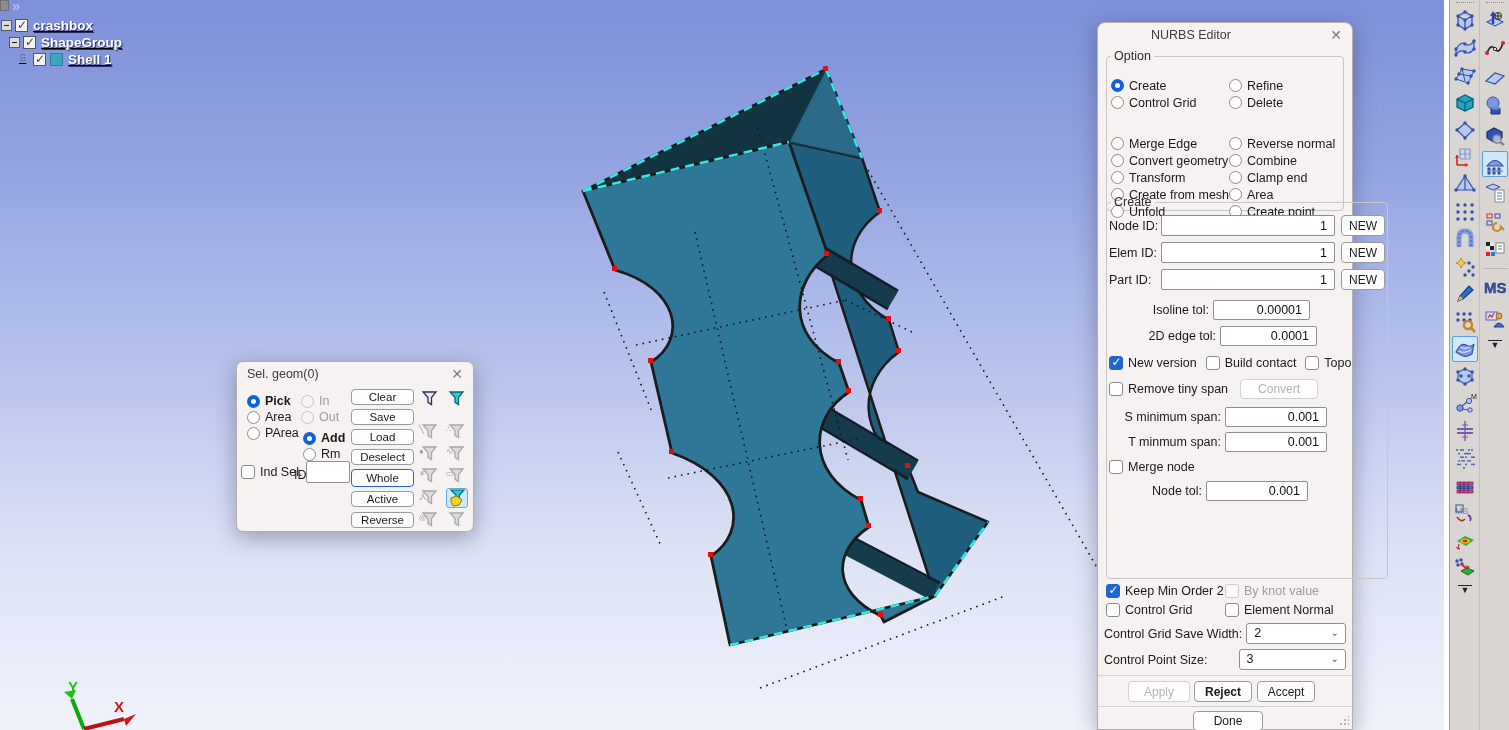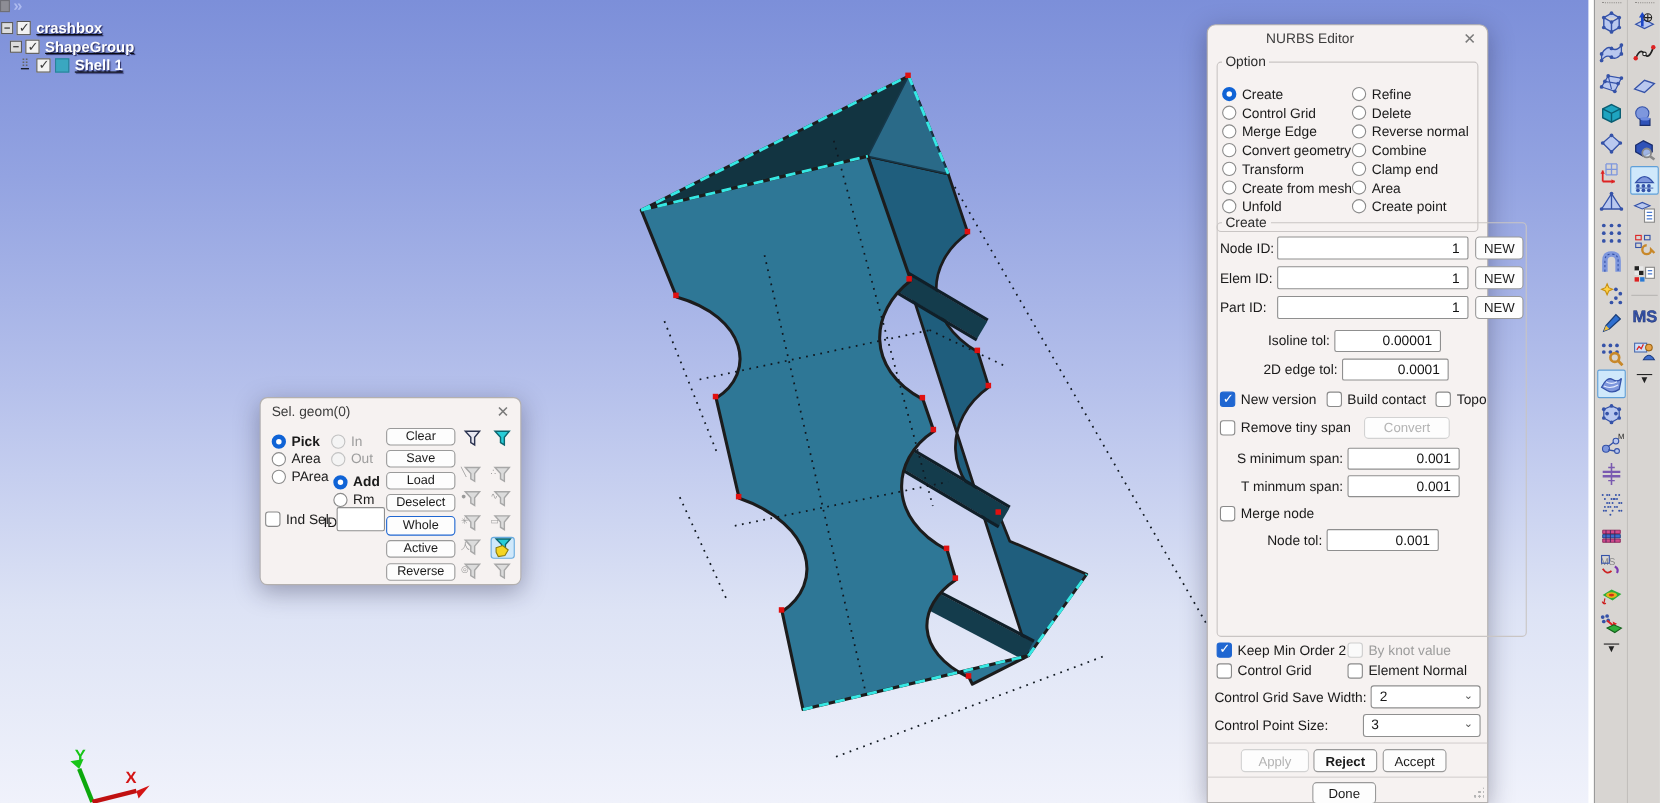--- a/index.html
+++ b/index.html
@@ -341,21 +341,21 @@
           <div style="display:flex;height:17px;align-items:center;">
       <span class="frow" style="width:118px;">
         <span class="radio "></span>
         <span class="rlabel">Control Grid</span>
             </span>
       <span class="frow">
         <span class="radio "></span>
         <span class="rlabel">Delete</span>
             </span>
           </div>
-          <div style="display:flex;height:17px;align-items:center;">
+          <div style="display:flex;height:17px;align-items:center;margin-top:24px;">
       <span class="frow" style="width:118px;">
         <span class="radio "></span>
         <span class="rlabel">Merge Edge</span>
             </span>
       <span class="frow">
         <span class="radio "></span>
         <span class="rlabel">Reverse normal</span>
             </span>
           </div>
           <div style="display:flex;height:17px;align-items:center;">
@@ -497,21 +497,21 @@
       <span class="combo" style="flex:1; height:21px; margin-left:31px;"><span>3</span><span class="chv">⌄</span></span>
     </div>
 
     <div class="sep" style="top:652px;"></div>
     <div class="abs frow" style="left:30px; top:658px;">
       <button class="btn disab" style="width:62px; height:21px;">Apply</button>
       <button class="btn" style="width:58px; height:21px; margin-left:4px; font-weight:bold;">Reject</button>
       <button class="btn" style="width:58px; height:21px; margin-left:5px;">Accept</button>
     </div>
     <div class="sep" style="top:683px;"></div>
-    <button class="btn abs" style="left:95px; top:688px; width:58px; height:20px;">Done</button>
+    <button class="btn abs" style="left:95px; top:688px; width:70px; height:20px;">Done</button>
     <div class="grip"></div>
   </div>
 
   <div class="rtb">
     <div class="col c0" id="tbcol0">
         <div class="grip-h"></div>
         <div class="ticon" style="top: 7px;">
           <svg width="24" height="24" viewBox="0 0 24 24">
             <path d="M5,8 L12,4 L19,8 L19,17 L12,21 L5,17 Z M5,8 L12,12 L19,8 M12,12 L12,21" fill="#b9c8ef" stroke="#3552a8" stroke-width="1.3"></path>
             <circle cx="5" cy="8" r="1.7" fill="#3552a8"></circle>

